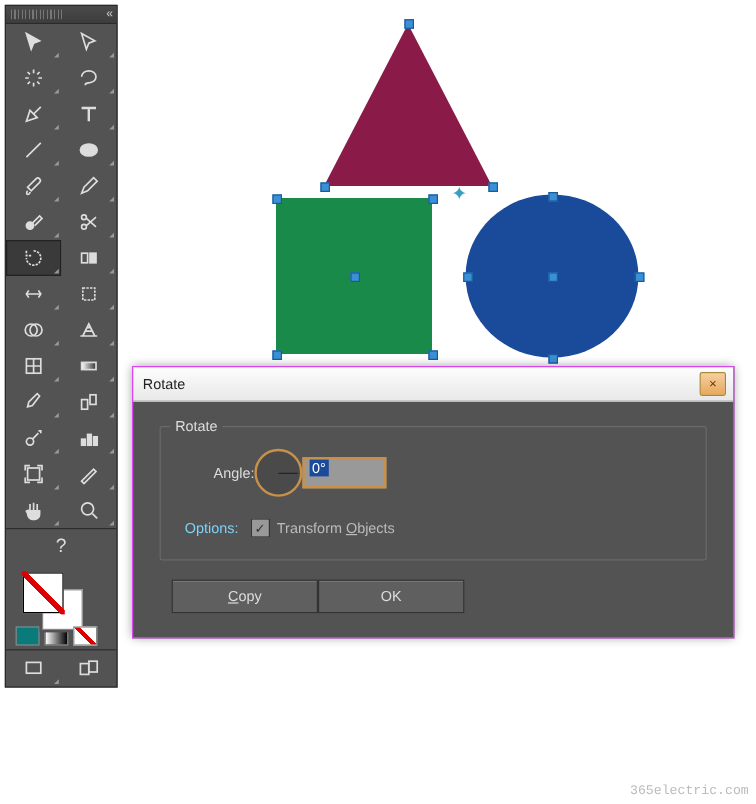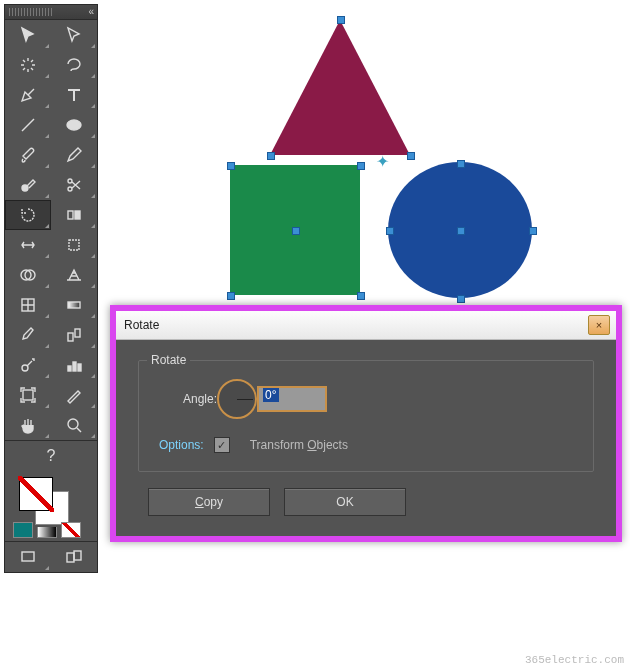--- a/index.html
+++ b/index.html
@@ -20,39 +20,39 @@
 .sw1::after{content:"";position:absolute;left:-2px;top:-2px;right:-2px;bottom:-2px;background:linear-gradient(45deg,transparent 45%,#d00 45%,#d00 55%,transparent 55%)}
 .sw2{position:absolute;left:30px;top:20px;width:32px;height:32px;background:#fff;border:1px solid #888;box-shadow:0 0 0 2px #535353}
 .mini-row{grid-column:1/3;height:22px;display:flex;gap:4px;padding:0 8px;align-items:center}
 .mini{width:18px;height:14px;border:1px solid #888}
 .mini.teal{background:#0a7a7a}
 .mini.grad{background:linear-gradient(90deg,#fff,#000)}
 .mini.none{background:#fff;position:relative}
 .mini.none::after{content:"";position:absolute;left:0;top:0;right:0;bottom:0;background:linear-gradient(45deg,transparent 42%,#d00 42%,#d00 58%,transparent 58%)}
 .canvas{position:absolute;left:110px;top:0;right:0;height:310px}
 .sel-pt{position:absolute;width:6px;height:6px;background:#3b8fd4;border:1px solid #1a5a9a}
-.dialog{position:absolute;left:110px;top:305px;width:500px;background:#535353;border:6px solid #d946ef;box-shadow:0 0 8px rgba(0,0,0,.4)}
+.dialog{position:absolute;left:110px;top:305px;width:500px;background:#535353;border:1px solid #d946ef;box-shadow:0 0 8px rgba(0,0,0,.4)}
 .dlg-title{height:28px;background:linear-gradient(#fdfdfd,#e8e8e8);border-bottom:1px solid #bbb;display:flex;align-items:center;padding:0 8px;color:#222;font-size:12px;position:relative}
 .dlg-close{position:absolute;right:6px;top:4px;width:20px;height:18px;border:1px solid #a83; background:linear-gradient(#f5cfa0,#e8a85a);color:#5a3510;display:flex;align-items:center;justify-content:center;font-size:11px;border-radius:2px}
 .dlg-body{padding:20px 22px;color:#ddd}
 .fieldset{border:1px solid #6a6a6a;border-radius:2px;padding:18px 14px 18px 14px;position:relative;margin-bottom:16px}
 .fieldset .legend{position:absolute;top:-8px;left:8px;background:#535353;padding:0 4px;color:#ddd;font-size:12px}
 .angle-row{display:flex;align-items:center;margin-bottom:18px;padding-left:30px}
 .angle-dial{width:36px;height:36px;border:2px solid #c89048;border-radius:50%;background:#4a4a4a;position:relative}
 .angle-dial::after{content:"";position:absolute;left:50%;top:50%;width:16px;height:1px;background:#222;transform-origin:left}
 .angle-input{width:58px;height:22px;background:#999;border:2px solid #c89048;color:#003;padding:0 4px;font-size:12px}
 .angle-input .hl{background:#1a4a9a;color:#fff;padding:0 2px}
 .opt-row{display:flex;align-items:center;gap:10px;padding-left:6px}
 .opt-label{color:#7dd3fc}
 .chk{width:14px;height:14px;background:#999;border:1px solid #333;display:inline-flex;align-items:center;justify-content:center;color:#333;font-size:11px}
 .chk.on::after{content:"✓"}
-.opt-item{display:flex;align-items:center;gap:20px;color:#bbb}
+.opt-item{display:flex;align-items:center;gap:6px;color:#bbb}
 .opt-item .u{text-decoration:underline}
 .prev-row{display:flex;align-items:center;gap:8px;padding-left:10px;margin-bottom:18px}
-.btn-row{display:flex;gap:14px;padding-left:10px}
+.btn-row{display:flex;padding-left:10px}
 .btn{width:120px;height:26px;background:#5f5f5f;border:1px solid #333;box-shadow:inset 0 1px 0 rgba(255,255,255,.15);color:#ddd;display:flex;align-items:center;justify-content:center;cursor:pointer}
 .btn .u{text-decoration:underline}
 .watermark{position:absolute;right:6px;bottom:4px;color:#bbb;font-size:11px;font-family:Liberation Mono, monospace}
 </style>
 </head>
 <body>
 
 <div class="panel">
   <div class="panel-hdr">
       <span class="coll">«</span>

